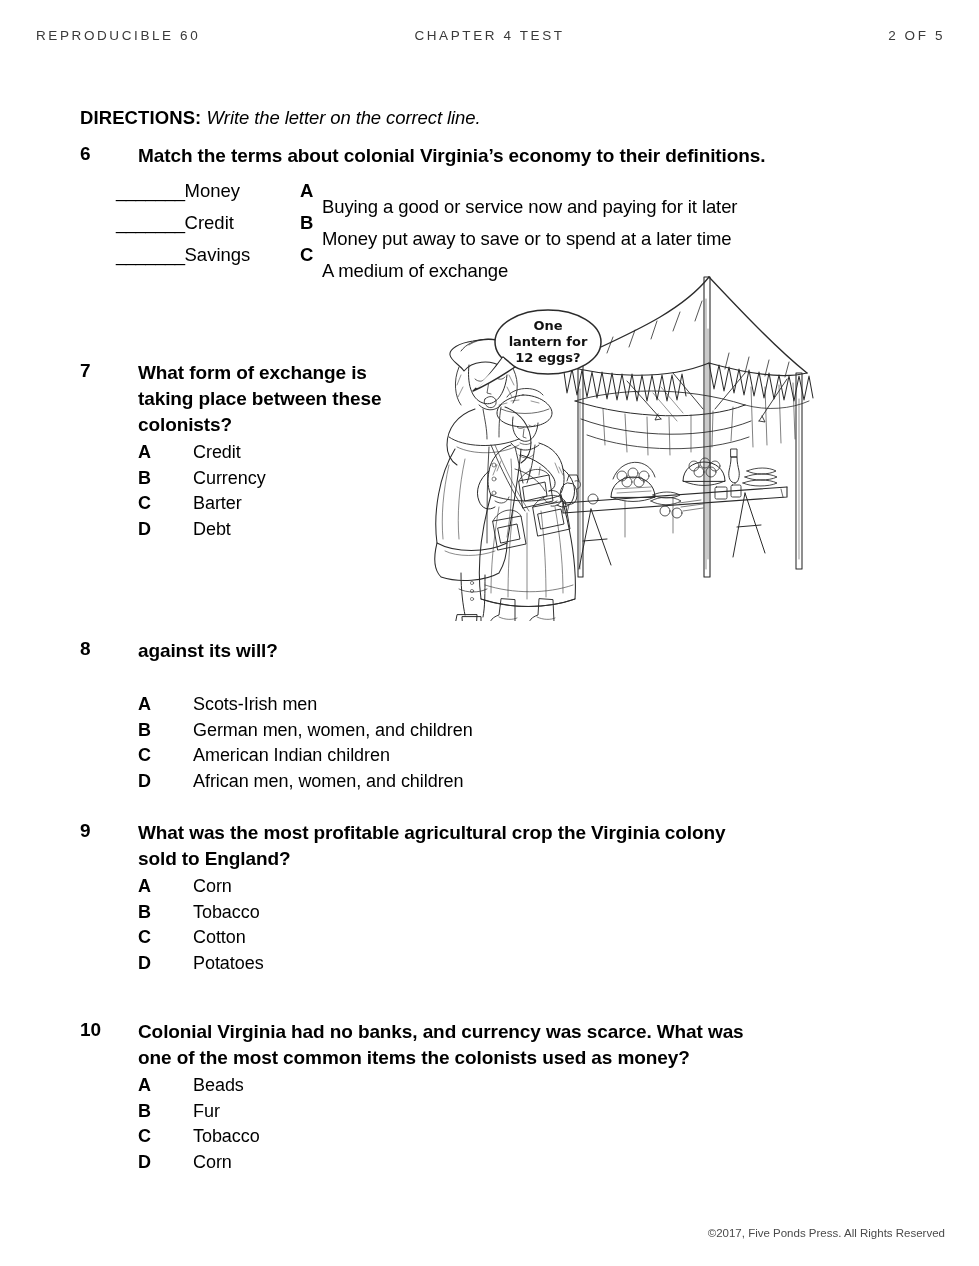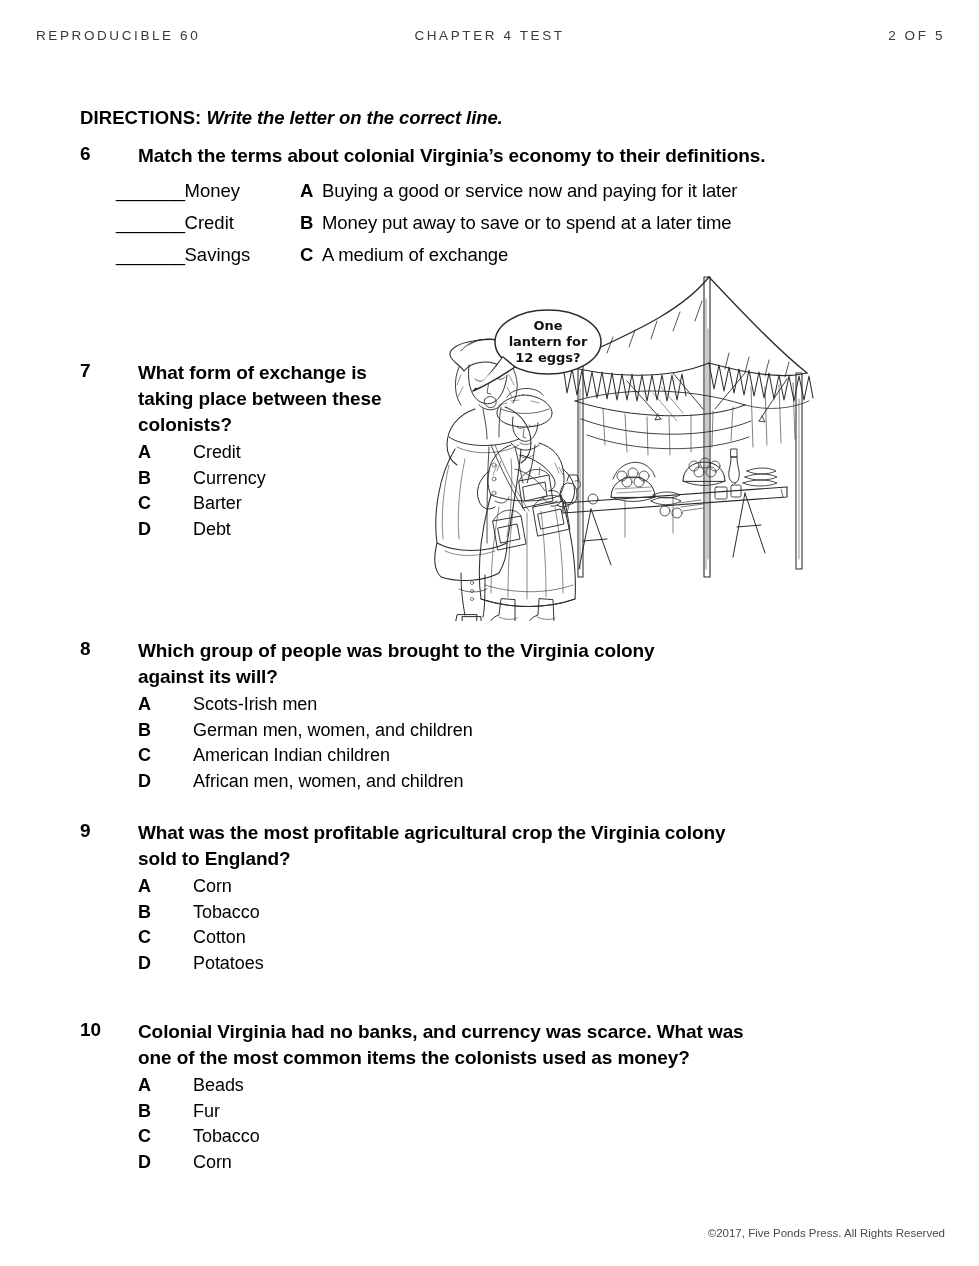--- a/index.html
+++ b/index.html
@@ -53,21 +53,21 @@
     font-size: 18.5px;
     white-space: nowrap;
   }
   .directions .dir-label {
     font-weight: bold;
     letter-spacing: 0.1px;
     margin-top: 42px;
   }
   .directions .dir-text {
     font-style: italic;
-    font-weight: bold;
+    font-weight: normal;
     letter-spacing: -0.1px;
   }
 
   
   .q-block { position: absolute; }
   .q-num {
     position: absolute;
     left: 0;
     top: 0;
     font-weight: bold;
@@ -134,21 +134,21 @@
   .match-def .dletter {
     position: absolute;
     left: 0;
     top: 0;
     font-weight: bold;
     font-size: 18.5px;
   }
   .match-def .dtext {
     position: absolute;
     left: 22px;
-    top: 0;
+    top: 16px;
     font-size: 18.5px;
     letter-spacing: -0.1px;
   }
 
   
   .illustration {
     position: absolute;
     left: 415px;
     top: 269px;
     width: 400px;
@@ -439,21 +439,20 @@
       <div class="choice">
         <span class="letter">D</span>
         <span class="ctext">Debt</span>
       </div>
     </div>
   </div>
 
   <div class="q-block" style="left:80px; top:638px; width:830px;">
     <span class="q-num">8</span>
     <div class="q-stem">
-      <span class="stem-line">Which group of people was brought to the Virginia colony</span>
       <span class="stem-line">against its will?</span>
     </div>
     <div class="choices" style="top:56px;">
       <div class="choice">
         <span class="letter">A</span>
         <span class="ctext">Scots-Irish men</span>
       </div>
       <div class="choice">
         <span class="letter">B</span>
         <span class="ctext">German men, women, and children</span>

